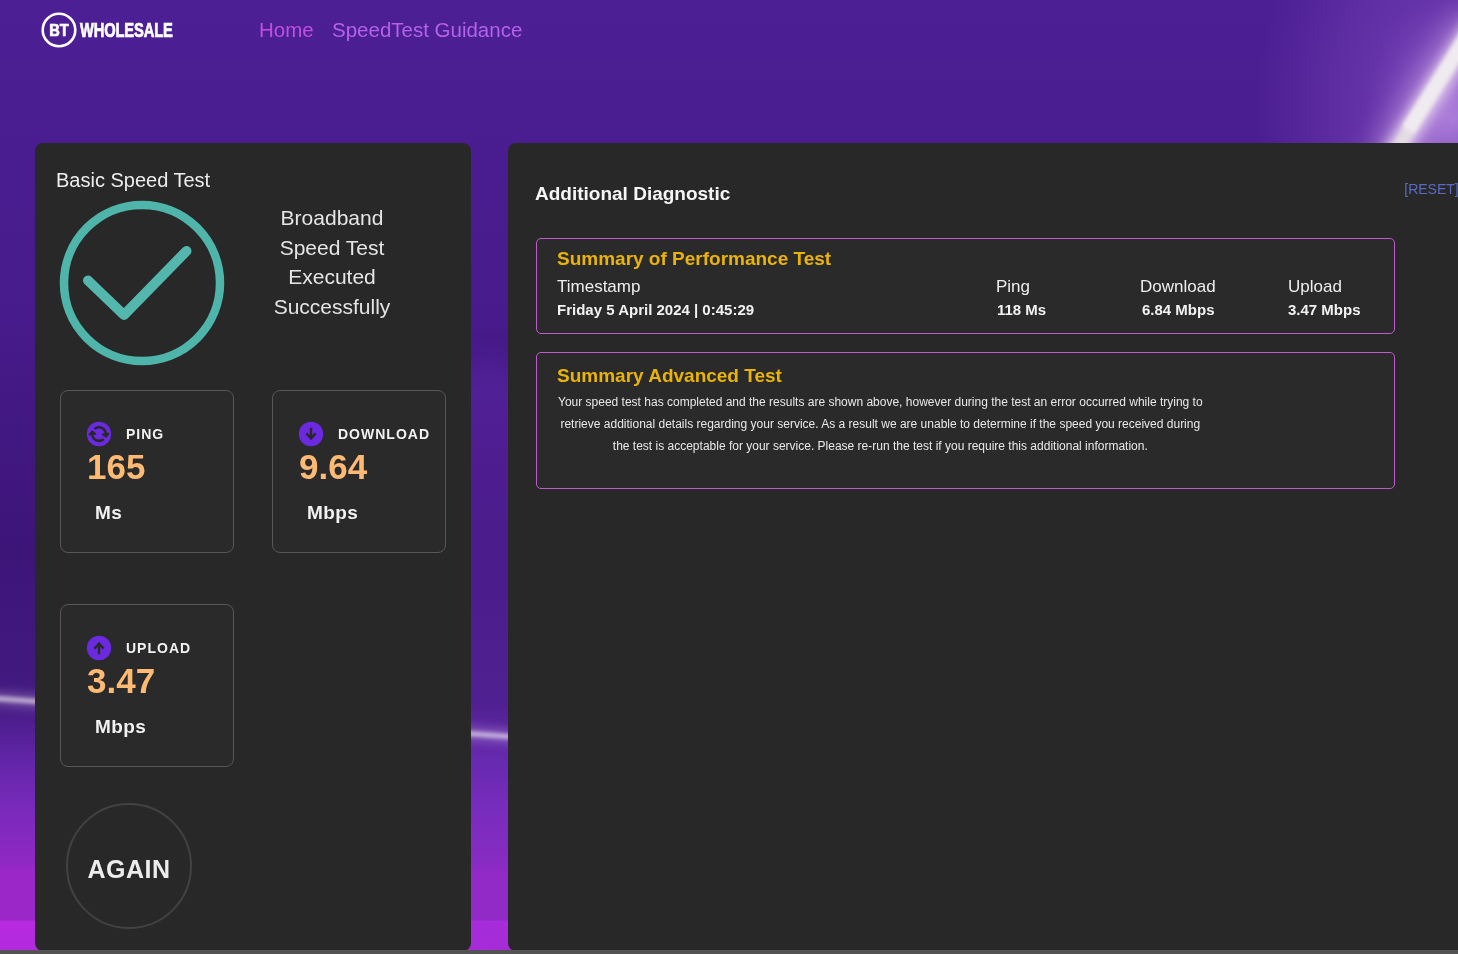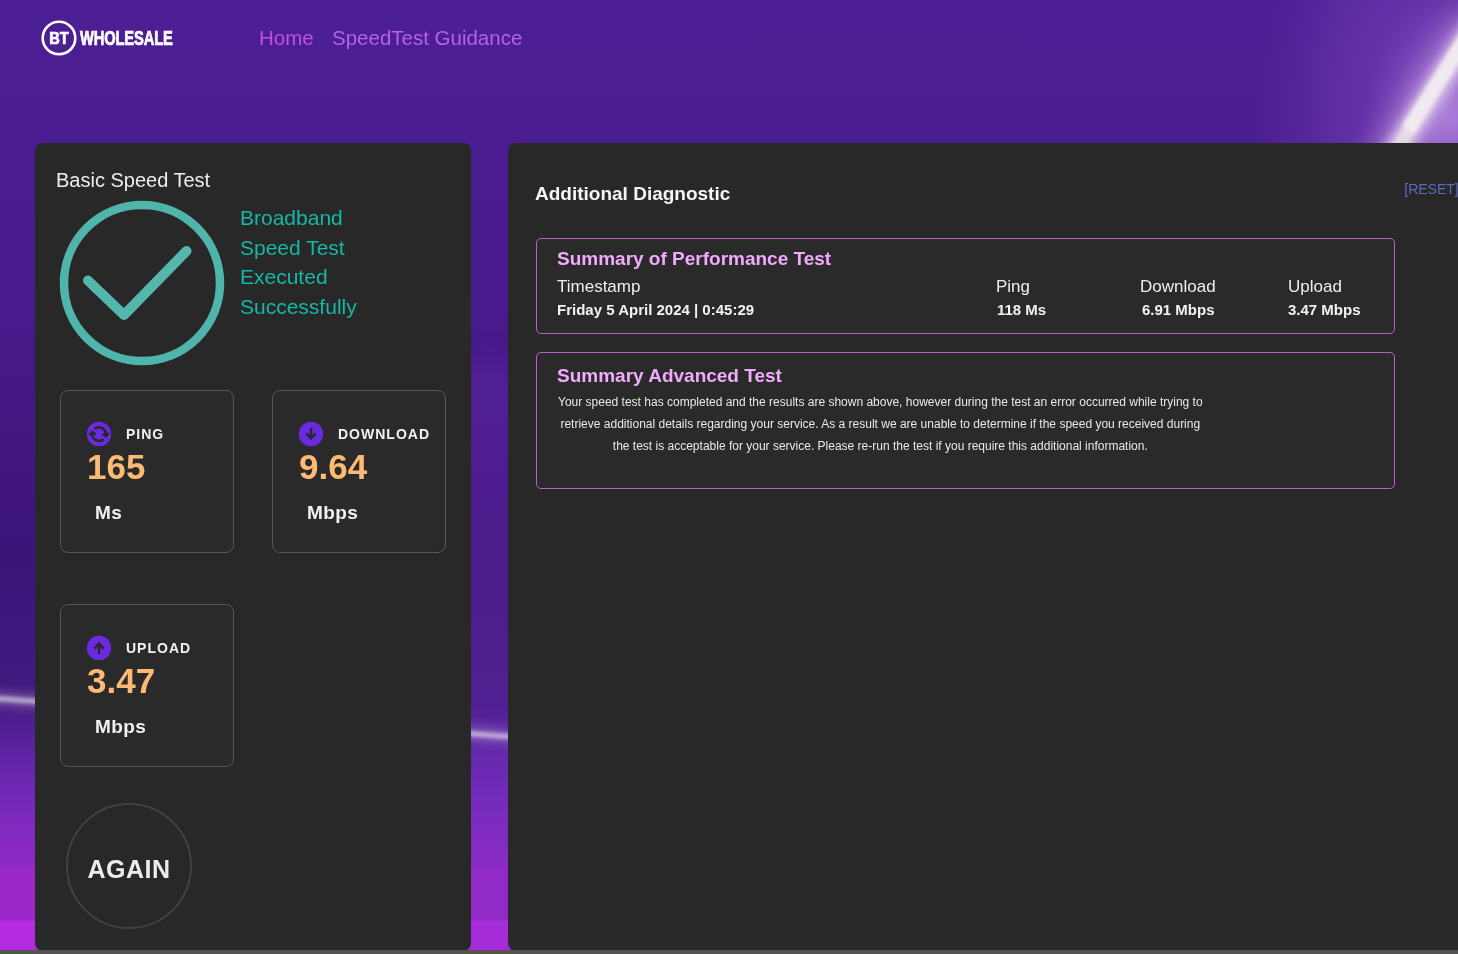--- a/index.html
+++ b/index.html
@@ -1,45 +1,45 @@
 <!DOCTYPE html>
 <html><head>
 <meta charset="utf-8">
 <style>
 html,body{margin:0;padding:0;}
 body{width:1458px;height:954px;position:relative;overflow:hidden;background:#3a1277;font-family:"Liberation Sans",sans-serif;}
 #bg{position:absolute;left:0;top:0;width:1458px;height:954px;}
 .panel{position:absolute;top:143px;height:808px;background:#282828;border-radius:8px;}
 #lpanel{left:35px;width:436px;}
 #rpanel{left:508px;width:1061px;}
-#hdr{position:absolute;left:0;top:8px;width:1458px;height:60px;}
+#hdr{position:absolute;left:0;top:0;width:1458px;height:60px;}
 #logo{position:absolute;left:41px;top:12px;}
 #brand{position:absolute;left:80px;top:19px;color:#fff;font-size:19.5px;font-weight:bold;letter-spacing:-0.2px;transform:scaleX(0.755);transform-origin:0 50%;-webkit-text-stroke:0.7px #fff;}
 .nav{position:absolute;top:18px;font-size:20.5px;}
 #nav1{left:259px;color:#c24fe0;}
 #nav2{left:332px;color:#b462e8;}
 #bst{position:absolute;left:21px;top:26px;font-size:20px;color:#ededed;}
 #bigcheck{position:absolute;left:20px;top:53px;}
-#msg{position:absolute;left:205px;top:60px;width:200px;text-align:left;font-size:21px;line-height:29.5px;color:#14b8a6;}
+#msg{position:absolute;left:197px;top:60px;width:200px;text-align:center;font-size:21px;line-height:29.5px;color:#e5e5e5;}
 .card{position:absolute;width:172px;height:161px;background:#2a2a2a;border:1px solid #575757;border-radius:8px;}
 #cping{left:25px;top:247px;}
 #cdown{left:237px;top:247px;}
 #cup{left:25px;top:461px;}
 .crow{position:absolute;left:25px;top:30px;height:26px;display:flex;align-items:center;}
 .clabel{margin-left:14px;font-size:14px;font-weight:bold;letter-spacing:1.0px;color:#f2f2f2;}
 .cnum{position:absolute;left:26px;top:56px;font-size:35px;font-weight:bold;color:#fdba74;}
 .cunit{position:absolute;left:26px;top:111px;font-size:19px;font-weight:bold;letter-spacing:0.4px;color:#f2f2f2;margin-left:8px;}
 #again{position:absolute;left:31px;top:660px;width:122px;height:116px;padding-top:6px;border:2px solid #424242;border-radius:50%;display:flex;align-items:center;justify-content:center;font-size:25px;font-weight:bold;letter-spacing:0.5px;color:#ececec;text-align:right;}
 #adiag{position:absolute;left:27px;top:40px;font-size:19px;font-weight:bold;color:#f5f5f5;}
 #links{position:absolute;right:48px;top:38px;font-size:14px;color:#5c6bc0;}
 #links span{margin-left:7px;}
 .dbox{position:absolute;left:28px;width:857px;border:1px solid #c05ace;border-radius:5px;background:#2a2a2a;}
 #box1{top:95px;height:94px;}
 #box2{top:209px;height:135px;}
-.btitle{position:absolute;left:20px;top:9px;font-size:19px;font-weight:bold;color:#f0abfc;}
+.btitle{position:absolute;left:20px;top:9px;font-size:19px;font-weight:bold;color:#eab308;}
 .col{position:absolute;top:38px;font-size:17px;color:#ededed;white-space:nowrap;}
 .colv{position:absolute;top:62px;font-size:15px;font-weight:bold;color:#f2f2f2;white-space:nowrap;}
 #para{position:absolute;left:21px;top:38px;font-size:12px;line-height:22px;color:#e8e8e8;white-space:nowrap;text-align:center;}
 #bstrip{position:absolute;left:0;top:950px;width:1458px;height:4px;background:#535353;}
 </style>
 </head>
 <body>
 <svg id="bg" viewBox="0 0 1458 954" preserveAspectRatio="none">
  <defs>
   <linearGradient id="base" x1="0" y1="0" x2="0" y2="1">
@@ -145,21 +145,21 @@
  <div id="adiag">Additional Diagnostic</div>
  <div id="links"><span>[RESET]</span><span>[CLOSE]</span></div>
  <div class="dbox" id="box1">
   <div class="btitle">Summary of Performance Test</div>
   <div class="col" style="left:20px;">Timestamp</div>
   <div class="col" style="left:459px;">Ping</div>
   <div class="col" style="left:603px;">Download</div>
   <div class="col" style="left:751px;">Upload</div>
   <div class="colv" style="left:20px;">Friday 5 April 2024 | 0:45:29</div>
   <div class="colv" style="left:460px;">118 Ms</div>
-  <div class="colv" style="left:605px;">6.91 Mbps</div>
+  <div class="colv" style="left:605px;">6.84 Mbps</div>
   <div class="colv" style="left:751px;">3.47 Mbps</div>
  </div>
  <div class="dbox" id="box2">
   <div class="btitle" style="top:12px;">Summary Advanced Test</div>
   <div id="para">Your speed test has completed and the results are shown above, however during the test an error occurred while trying to<br>retrieve additional details regarding your service. As a result we are unable to determine if the speed you received during<br>the test is acceptable for your service. Please re-run the test if you require this additional information.</div>
  </div>
 </div>
 <div id="bstrip"></div>
 
 </body></html>

